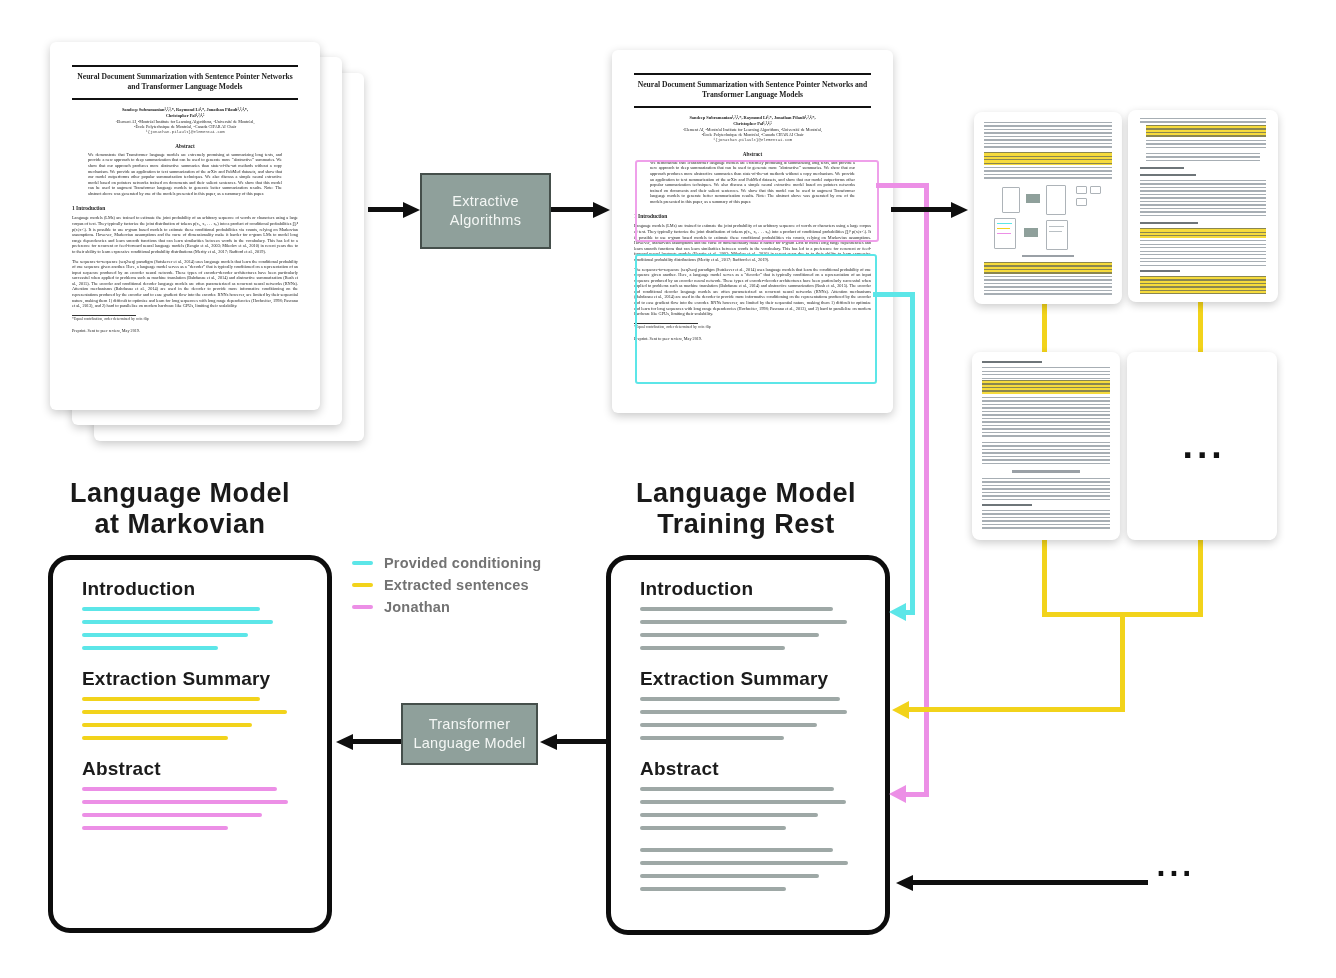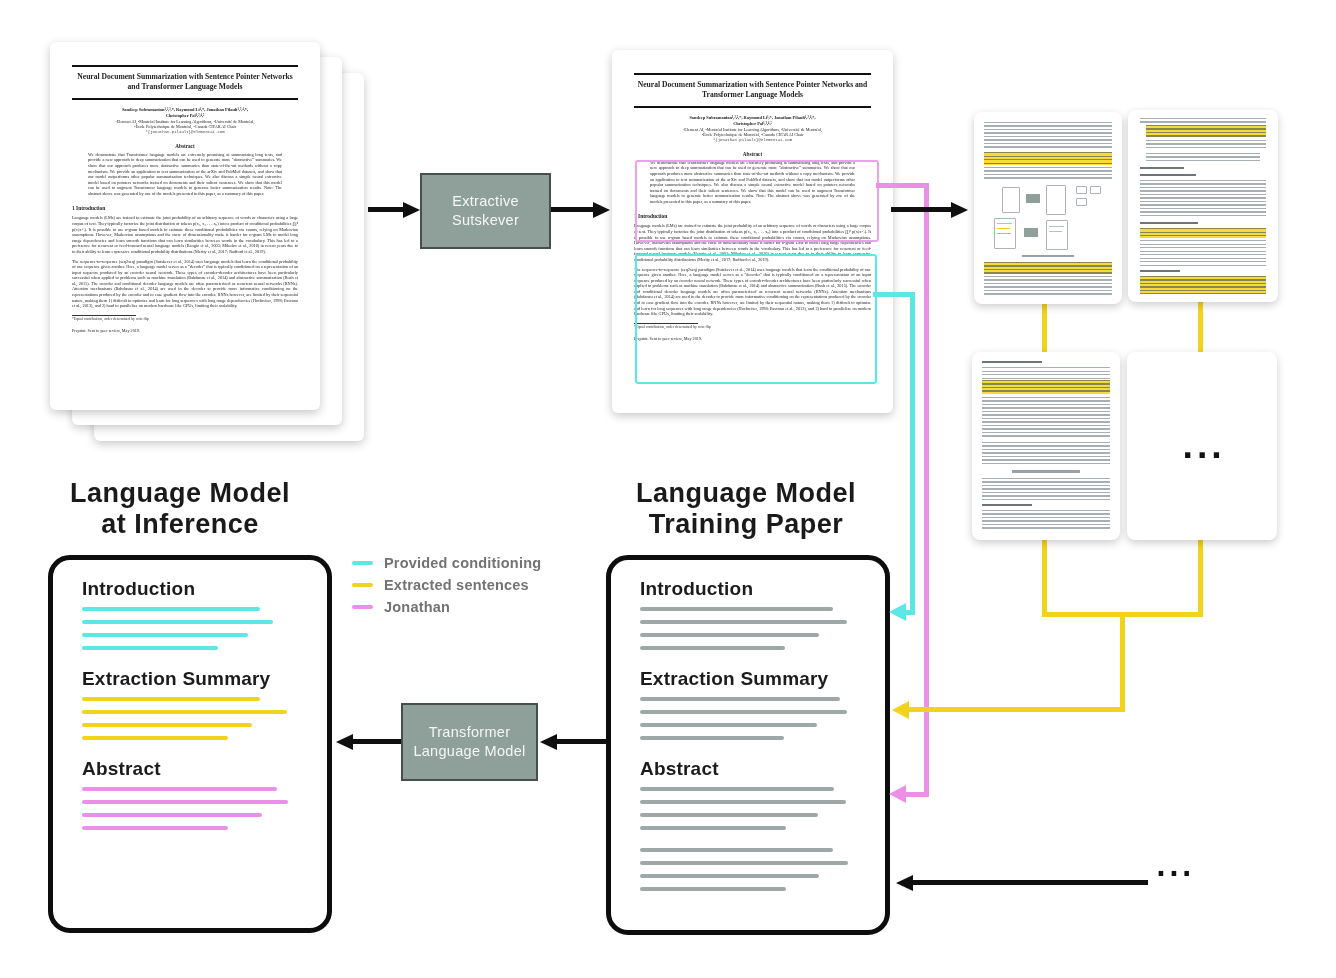--- a/index.html
+++ b/index.html
@@ -108,21 +108,21 @@
         <div class="pp-par">The sequence-to-sequence (seq2seq) paradigm (Sutskever et al., 2014) uses language models that learn the conditional probability of one sequence given another. Here, a language model serves as a “decoder” that is typically conditioned on a representation of an input sequence produced by an encoder neural network. These types of encoder-decoder architectures have been particularly successful when applied to problems such as machine translation (Bahdanau et al., 2014) and abstractive summarization (Rush et al., 2015). The encoder and conditional decoder language models are often parameterized as recurrent neural networks (RNNs). Attention mechanisms (Bahdanau et al., 2014) are used in the decoder to provide more informative conditioning on the representations produced by the encoder and to ease gradient flow into the encoder. RNNs however, are limited by their sequential nature, making them 1) difficult to optimize and learn for long sequences with long range dependencies (Hochreiter, 1998; Pascanu et al., 2013), and 2) hard to parallelize on modern hardware like GPUs, limiting their scalability.</div>
         <div class="pp-fnrule"></div>
         <div class="pp-fn">*Equal contribution, order determined by coin flip</div>
         <div class="pp-foot">Preprint. Sent to peer review, May 2019.</div>
       </div>
     </div>
   </div>
 
   <div class="flowbox" style="left:420px;top:173px;width:131px;height:76px;">
     <div>Extractive</div>
-    <div>Sutskever</div>
+    <div>Algorithms</div>
   </div>
 
   <div class="ppage" style="left:612px;top:50px;width:281px;height:363px;">
     <div class="pp-inner">
       <div class="pp-rule t"></div>
       <div class="pp-title">Neural Document Summarization with Sentence Pointer Networks and Transformer Language Models</div>
       <div class="pp-rule"></div>
       <div class="pp-auth b first">Sandeep Subramanian¹,²,³,*, Raymond Li¹,*, Jonathan Pilault¹,²,⁴,*,</div>
       <div class="pp-auth b">Christopher Pal¹,²,⁴,⁵</div>
       <div class="pp-auth">¹Element AI, ²Montréal Institute for Learning Algorithms, ³Université de Montréal,</div>
@@ -192,25 +192,25 @@
     <div class="mp-head" style="left:10px;top:152px;width:50px;"></div>
     <div class="mp-para" style="left:10px;top:158px;width:128px;height:20px;"></div>
   </div>
 
   <div class="mpage" style="left:1127px;top:352px;width:150px;height:188px;">
     <div class="dots" style="left:55px;top:78px;">...</div>
   </div>
 
   <div class="bigtitle" style="left:30px;top:478px;">
     <div>Language Model</div>
-    <div>at Inference</div>
+    <div>at Markovian</div>
   </div>
   <div class="bigtitle" style="left:596px;top:478px;">
     <div>Language Model</div>
-    <div>Training Paper</div>
+    <div>Training Rest</div>
   </div>
 
   <div class="legend" style="left:352px;top:552px;">
       <div class="lg-row">
         <div class="lg-dash" style="background: rgb(92, 230, 232);"></div>
         <div class="lg-label">Provided conditioning</div>
       </div>
       <div class="lg-row">
         <div class="lg-dash" style="background: rgb(242, 211, 27);"></div>
         <div class="lg-label">Extracted sentences</div>
@@ -267,21 +267,21 @@
         <div class="sline" style="width: 146px; background: rgb(158, 168, 166);"></div>
       </div>
       <div class="sec">
         <div class="sline" style="width: 193px; background: rgb(158, 168, 166);"></div>
         <div class="sline" style="width: 208px; background: rgb(158, 168, 166);"></div>
         <div class="sline" style="width: 179px; background: rgb(158, 168, 166);"></div>
         <div class="sline" style="width: 146px; background: rgb(158, 168, 166);"></div>
       </div>
     </div>
 
-  <div class="flowbox" style="left:401px;top:703px;width:137px;height:78px;">
+  <div class="flowbox" style="left:401px;top:703px;width:137px;height:62px;">
     <div>Transformer</div>
     <div>Language Model</div>
   </div>
 
   <div class="ln black" style="left:368px;top:207px;width:37px;height:5px;"></div>
   <div class="ah r" style="left:403px;top:202px;"></div>
 
   <div class="ln black" style="left:551px;top:207px;width:43px;height:5px;"></div>
   <div class="ah r" style="left:593px;top:202px;"></div>
 

